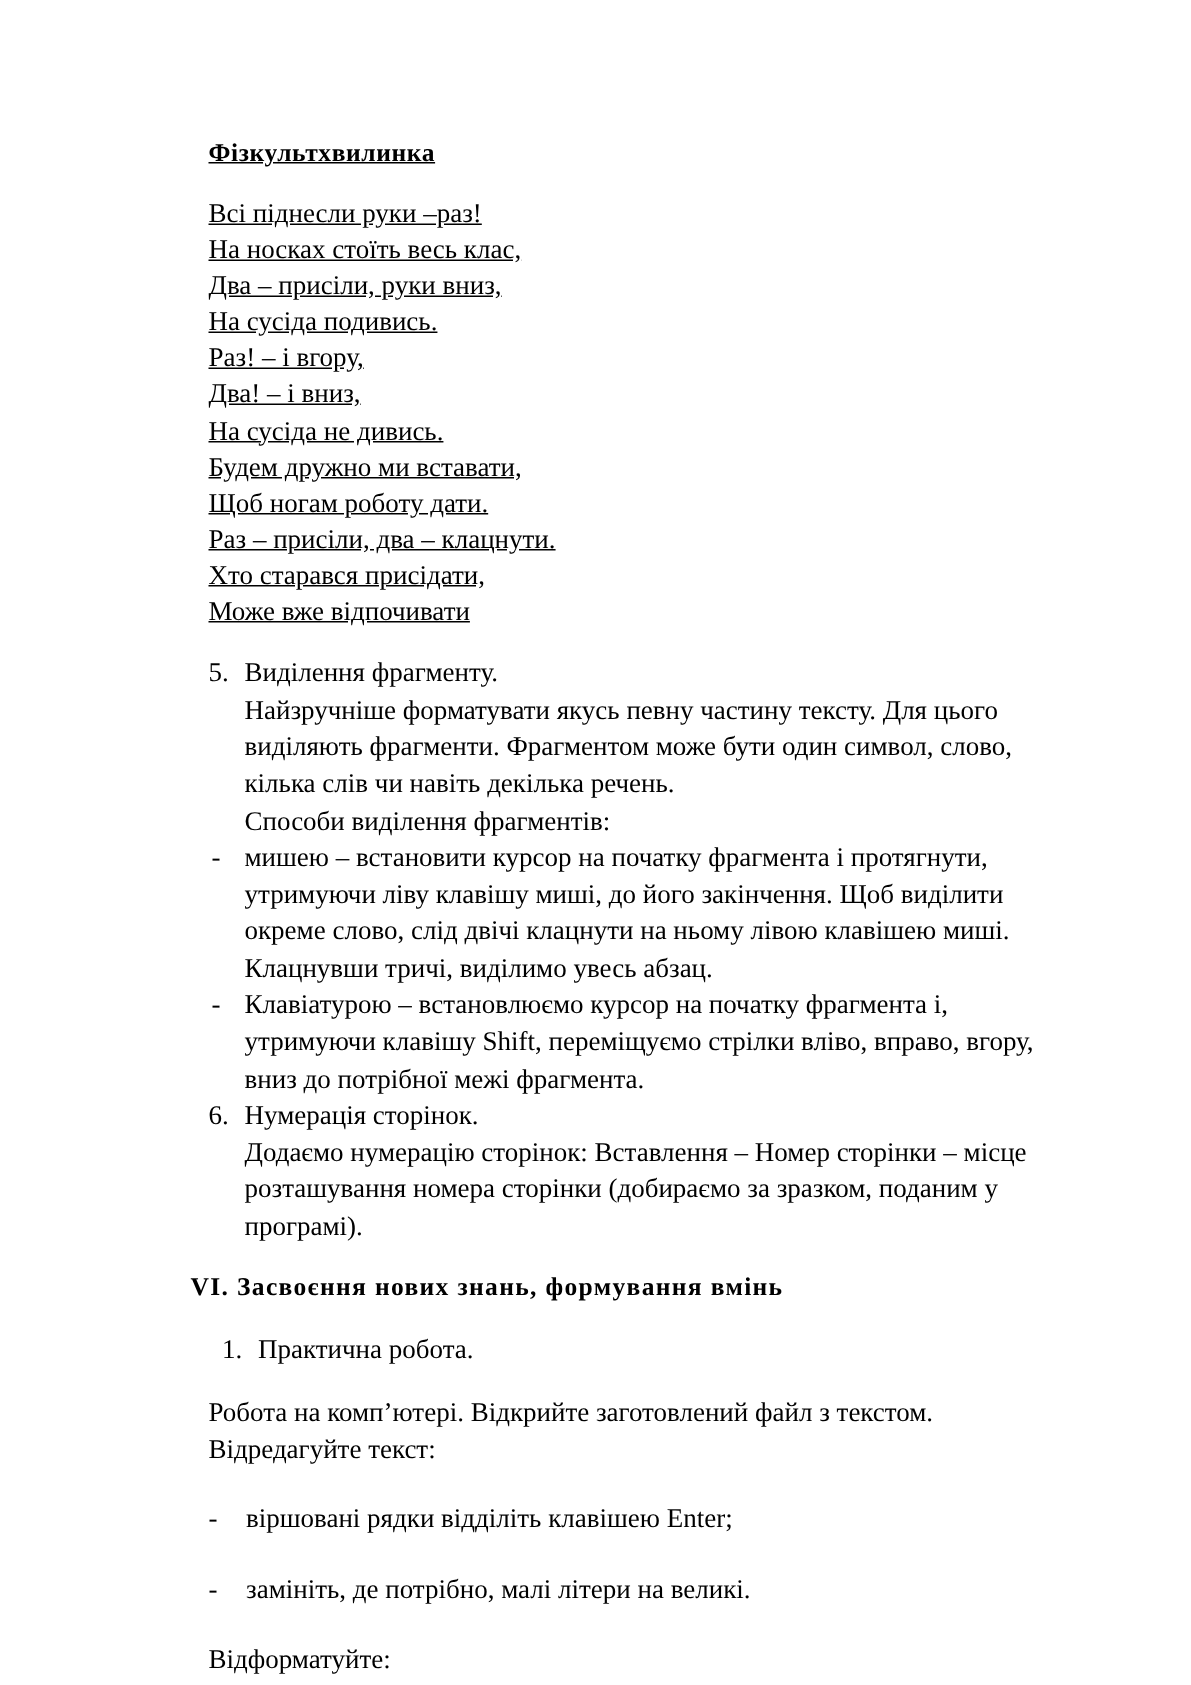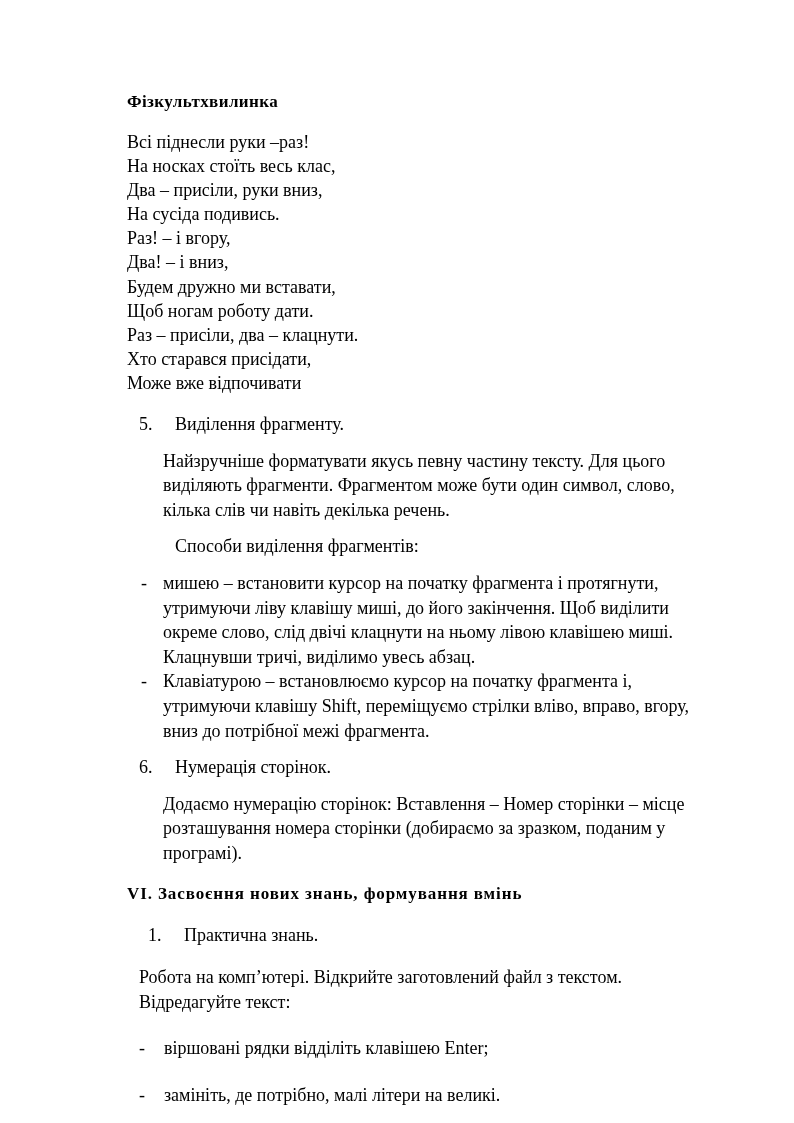--- a/index.html
+++ b/index.html
@@ -24,20 +24,22 @@
   }
   .content {
     position: absolute;
     left: 127px;
     top: 90px;
     width: 590px;
   }
 
   
   .poem-block {
+    margin-left: 12px;
+    text-decoration: underline;
   }
   .poem-title {
     font-size: 17px;
     font-weight: bold;
     line-height: 24px;
     letter-spacing: 0.4px;
     margin: 0 0 16px 0;
   }
   .poem-line {
     font-size: 18px;
@@ -60,21 +62,21 @@
   .num-marker {
     position: absolute;
     left: 12px;
     top: 0;
     font-size: 18px;
     line-height: 24.6px;
   }
   .item-line {
     font-size: 18px;
     line-height: 24.6px;
-    margin: 12px;
+    margin: 0;
   }
   .para {
     font-size: 18px;
     line-height: 24.6px;
     margin: 0;
     text-align: left;
   }
 
   
   .dash-list {
@@ -159,20 +161,21 @@
   <div class="content">
 
     <div class="poem-block">
       <div class="poem-title">Фізкультхвилинка</div>
       <p class="poem-line">Всі піднесли руки –раз!</p>
       <p class="poem-line">На носках стоїть весь клас,</p>
       <p class="poem-line">Два – присіли, руки вниз,</p>
       <p class="poem-line">На сусіда подивись.</p>
       <p class="poem-line">Раз! – і вгору,</p>
       <p class="poem-line">Два! – і вниз,</p>
+      <p class="poem-line">На сусіда не дивись.</p>
       <p class="poem-line">Будем дружно ми вставати,</p>
       <p class="poem-line">Щоб ногам роботу дати.</p>
       <p class="poem-line">Раз – присіли, два – клацнути.</p>
       <p class="poem-line">Хто старався присідати,</p>
       <p class="poem-line">Може вже відпочивати</p>
     </div>
 
     <ol class="num-list">
 
       <li class="num-item">
@@ -199,21 +202,21 @@
         <p class="para">Додаємо нумерацію сторінок: Вставлення – Номер сторінки – місце розташування номера сторінки (добираємо за зразком, поданим у програмі).</p>
       </li>
 
     </ol>
 
     <div class="section-heading">VI. Засвоєння нових знань, формування вмінь</div>
 
     <ol class="practice-list">
       <li class="practice-item">
         <span class="practice-marker">1.</span>
-        <p class="item-line">Практична знань.</p>
+        <p class="item-line">Практична робота.</p>
       </li>
     </ol>
 
     <div class="body-para">
       <p class="para">Робота на комп’ютері.  Відкрийте заготовлений файл з текстом.</p>
       <p class="para">Відредагуйте текст:</p>
     </div>
 
     <ul class="loose-dash-list">
       <li class="loose-dash-item">

